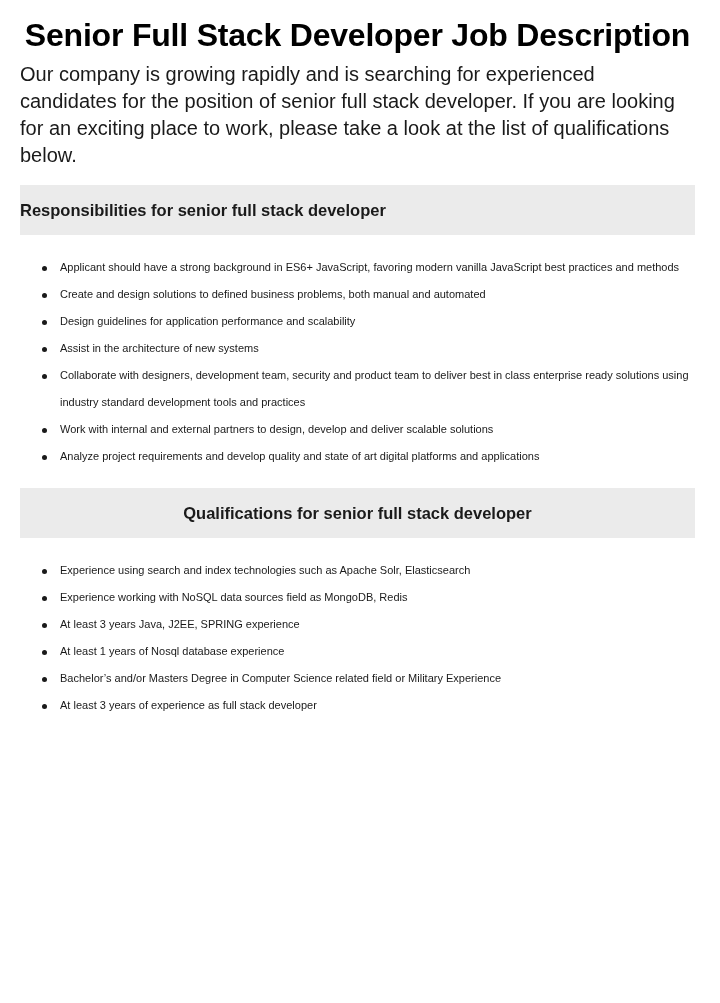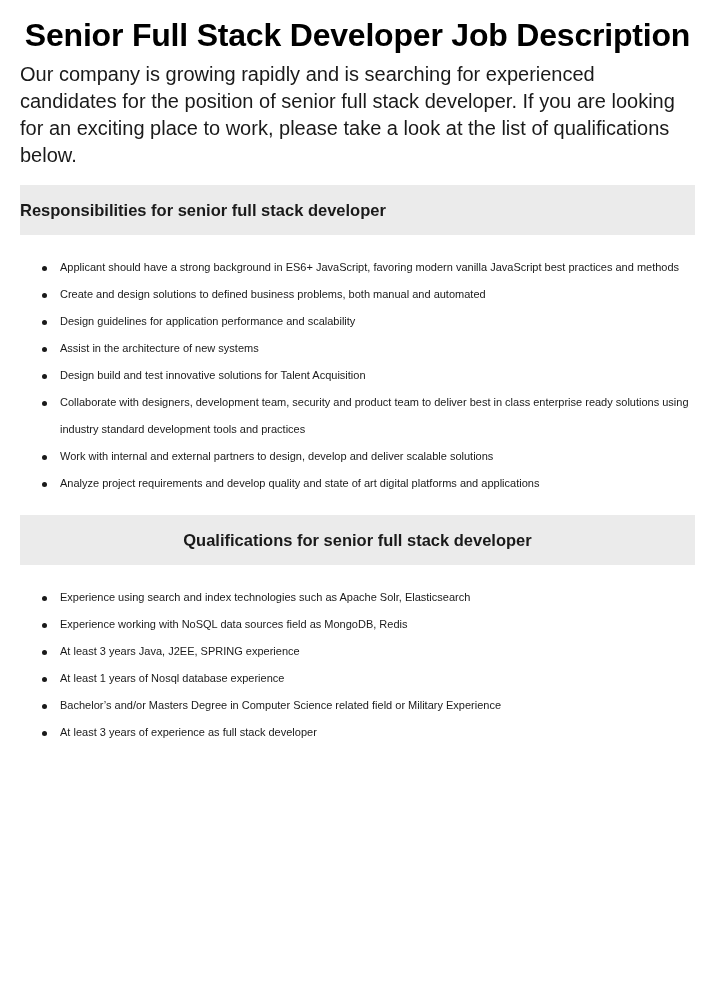--- a/index.html
+++ b/index.html
@@ -81,21 +81,20 @@
   <p class="intro">Our company is growing rapidly and is searching for experienced candidates for the position of senior full stack developer. If you are looking for an exciting place to work, please take a look at the list of qualifications below.</p>
 
   <div class="section-header">
     <span>Responsibilities for senior full stack developer</span>
   </div>
   <ul class="items">
     <li><span class="bullet"></span><span>Applicant should have a strong background in ES6+ JavaScript, favoring modern vanilla JavaScript best practices and methods</span></li>
     <li><span class="bullet"></span><span>Create and design solutions to defined business problems, both manual and automated</span></li>
     <li><span class="bullet"></span><span>Design guidelines for application performance and scalability</span></li>
     <li><span class="bullet"></span><span>Assist in the architecture of new systems</span></li>
-    <li><span class="bullet"></span><span>Design build and test innovative solutions for Talent Acquisition</span></li>
     <li><span class="bullet"></span><span>Collaborate with designers, development team, security and product team to deliver best in class enterprise ready solutions using industry standard development tools and practices</span></li>
     <li><span class="bullet"></span><span>Work with internal and external partners to design, develop and deliver scalable solutions</span></li>
     <li><span class="bullet"></span><span>Analyze project requirements and develop quality and state of art digital platforms and applications</span></li>
   </ul>
 
   <div class="section-header section-qual">
     <span>Qualifications for senior full stack developer</span>
   </div>
   <ul class="items">
     <li><span class="bullet"></span><span>Experience using search and index technologies such as Apache Solr, Elasticsearch</span></li>

